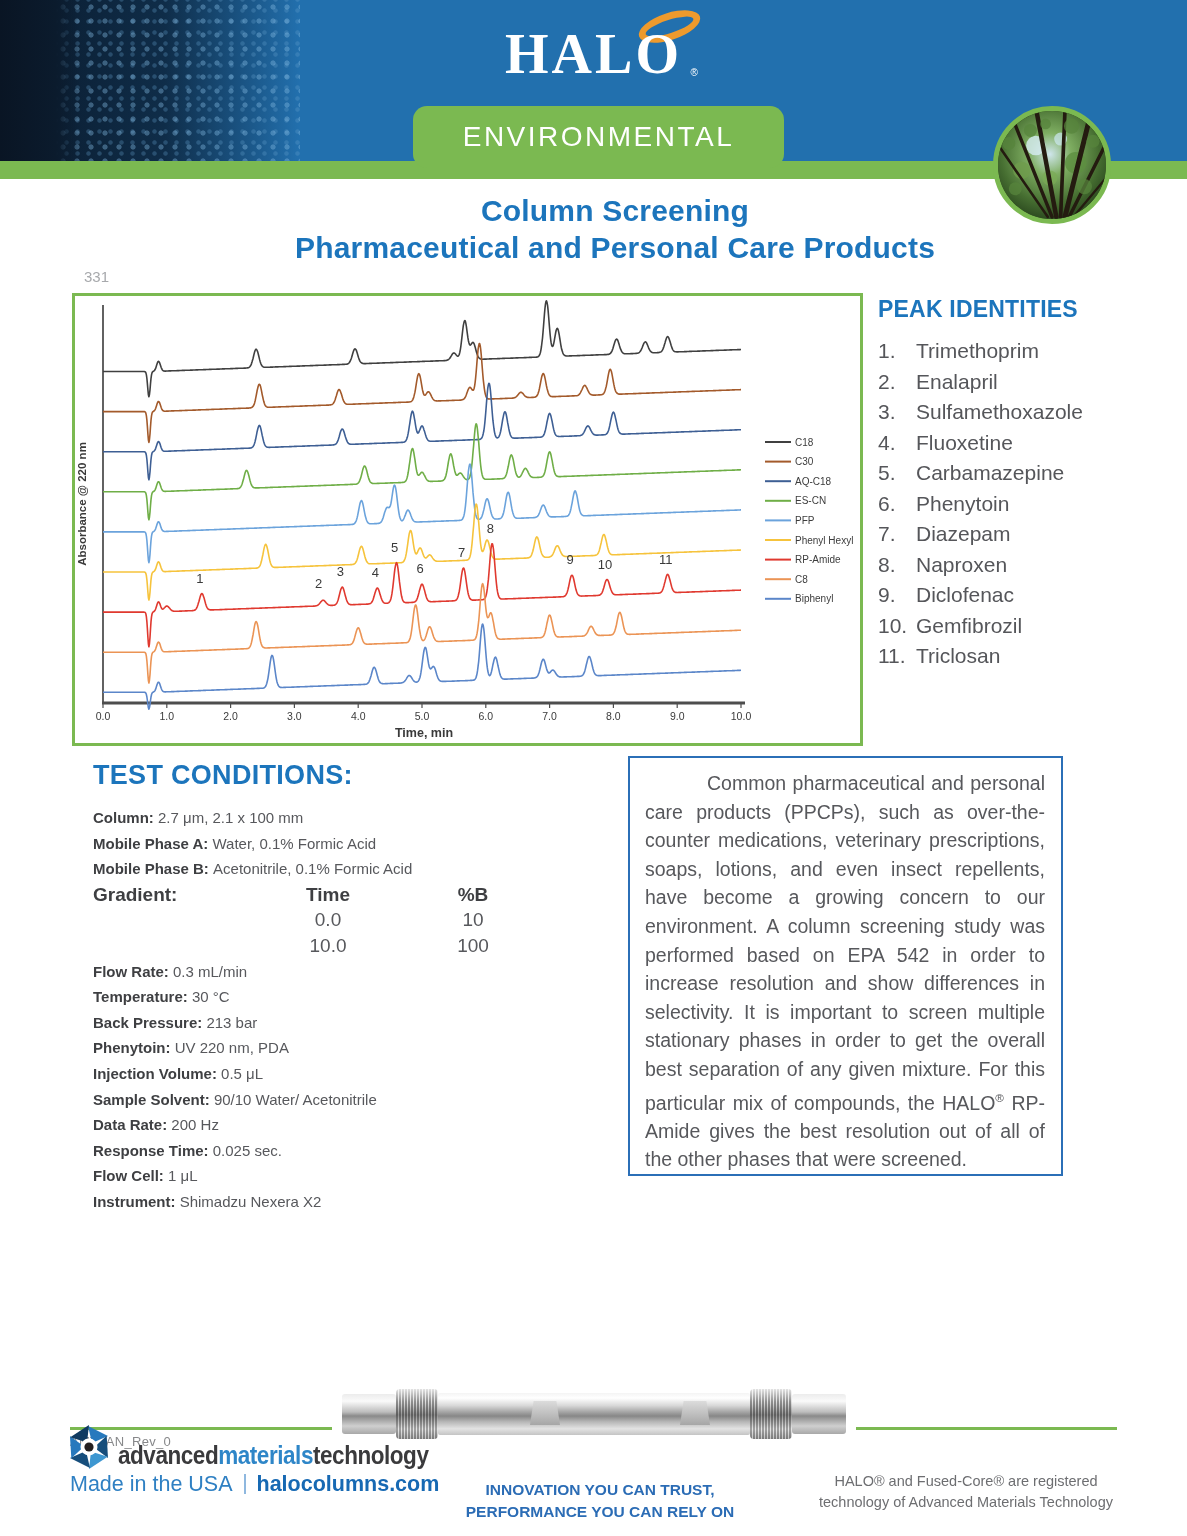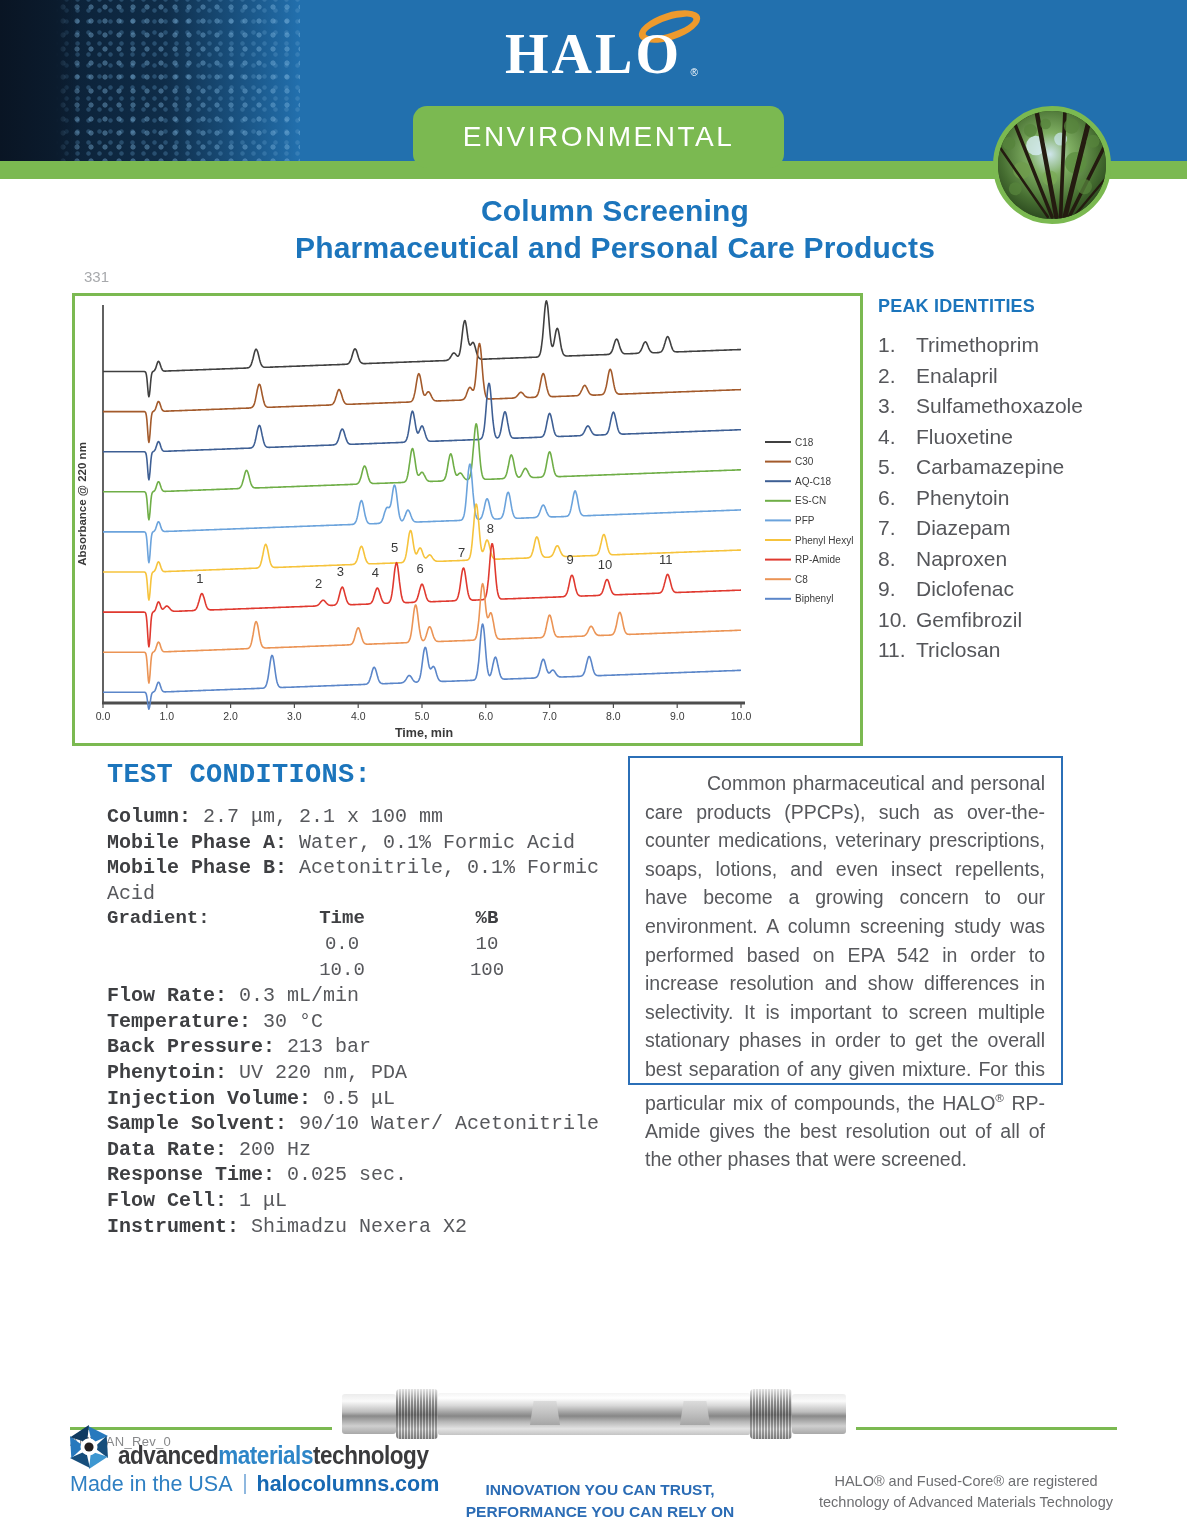--- a/index.html
+++ b/index.html
@@ -62,40 +62,40 @@
   .figure-number { position:absolute; left:84px; top:268px; color:#A7A9AC; font-size:15px; }
 
   
   .chart-panel {
     position:absolute; left:72px; top:293px; width:791px; height:453px;
     border:3px solid #7BB951; background:#fff;
   }
 
   
   .peak-panel { position:absolute; left:878px; top:296px; width:300px; }
-  .peak-panel h2 { color:#1C75BC; font-size:18px; font-weight:bold; letter-spacing:.2px; }
+  .peak-panel h2 { color:#1C75BC; font-size:23px; font-weight:bold; letter-spacing:.2px; }
   .peak-list { list-style:none; margin-top:13px; }
   .peak-list li { font-size:21px; line-height:30.5px; color:#55565A; }
   .peak-num { display:inline-block; width:38px; }
 
   
-  .tc-panel { position:absolute; left:107px; top:760px; width:540px;font-family:Liberation Mono, monospace; }
+  .tc-panel { position:absolute; left:93px; top:760px; width:540px; }
   .tc-panel h2 { color:#1C75BC; font-size:27px; font-weight:bold; letter-spacing:.3px; }
   .tc-rows { margin-top:14px; }
-  .tc-row { font-size:20px; line-height:25.6px; color:#57585C; }
+  .tc-row { font-size:15px; line-height:25.6px; color:#57585C; }
   .tc-label { font-weight:bold; color:#3E3F42; }
   .gradient-row { display:flex; font-size:19px; line-height:25.6px; color:#57585C; }
   .g-col1 { width:150px; font-weight:bold; color:#3E3F42; }
   .g-col2 { width:170px; text-align:center; }
   .g-col3 { width:120px; text-align:center; }
   .g-head .g-col2, .g-head .g-col3 { font-weight:bold; color:#3E3F42; }
 
   
   .desc-box {
-    position:absolute; left:628px; top:756px; width:435px; height:329px;
+    position:absolute; left:628px; top:756px; width:435px; height:420px;
     border:2px solid #2B6FB7; background:#fff; padding:11px 16px 0 15px;
   }
   .desc-box p { font-size:19.5px; line-height:28.6px; color:#57585C; text-indent:62px; text-align:justify; }
   .desc-box sup { font-size:60%; }
 
   
   .footer-rule { position:absolute; left:70px; top:1427px; width:1047px; height:3px; background:#7BB951; }
 
   .column-photo { position:absolute; left:332px; top:1383px; width:524px; height:62px; background:#fff; }
   .col-body { position:absolute; left:106px; top:10px; width:312px; height:42px; border-radius:2px;

